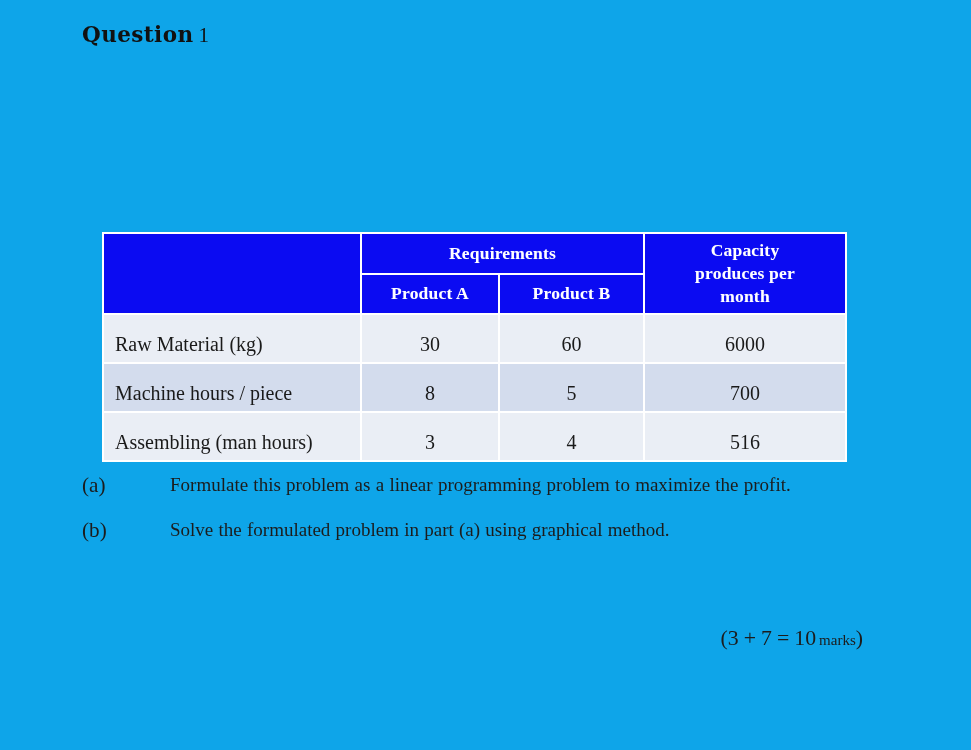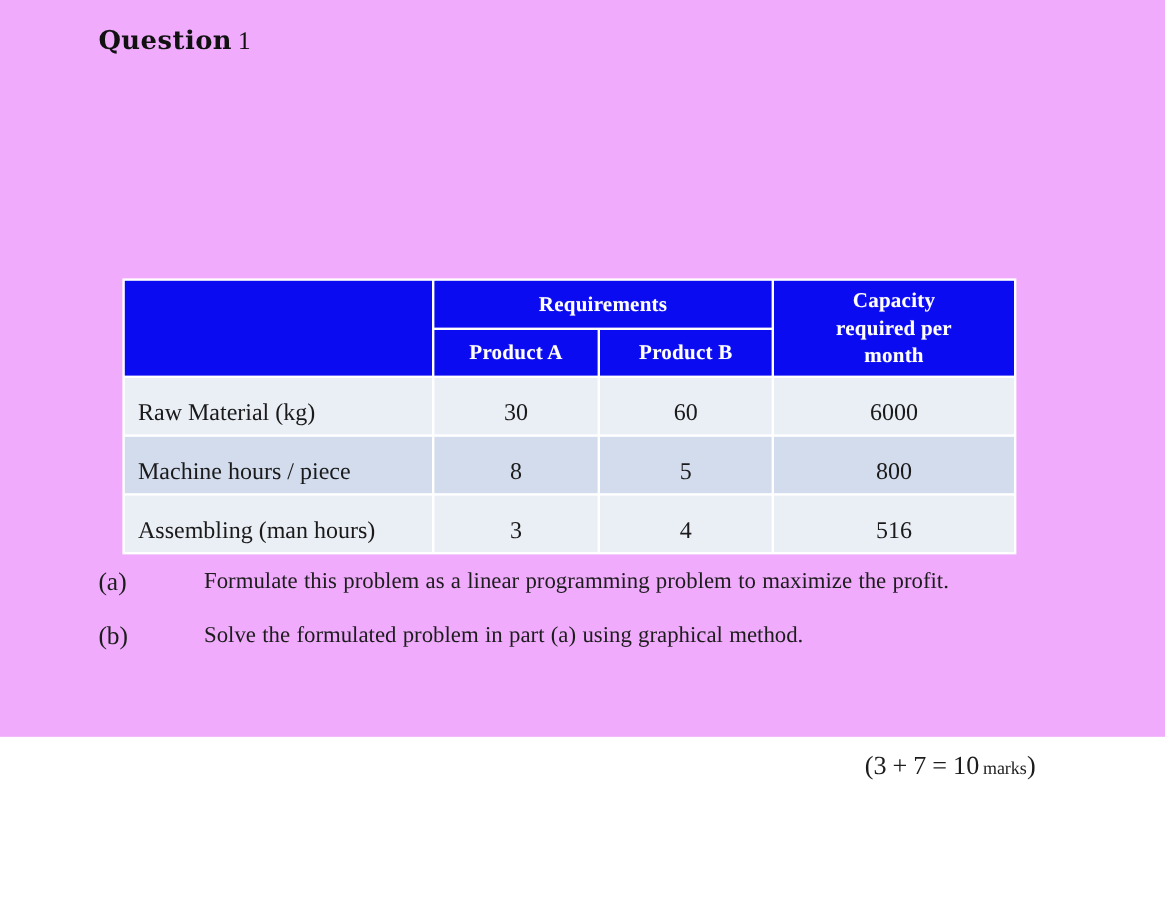--- a/index.html
+++ b/index.html
@@ -12,22 +12,22 @@
     height: 750px;
     overflow: hidden;
     font-family: "DejaVu Serif", "Liberation Serif", serif;
     color: #1a1a1a;
     -webkit-font-smoothing: antialiased;
   }
 
   .page {
     position: relative;
     width: 971px;
-    height: 614px;
-    background: #f0abfc;
+    height: 750px;
+    background: #0ea5e9;
   }
 
   
   .q-title {
     position: absolute;
     left: 82px;
     top: 22px;
     font-family: "DejaVu Serif", "Liberation Serif", serif;
     font-size: 21.5px;
     font-weight: bold;
@@ -185,41 +185,41 @@
         <col class="c-a">
         <col class="c-b">
         <col class="c-cap">
       </colgroup>
       <thead>
         <tr>
           <th class="blank" rowspan="2"></th>
           <th colspan="2">Requirements</th>
           <th rowspan="2">
             <span>Capacity</span><br>
-            <span>required per</span><br>
+            <span>produces per</span><br>
             <span>month</span>
           </th>
         </tr>
         <tr>
           <th>Product A</th>
           <th>Product B</th>
         </tr>
       </thead>
       <tbody>
         <tr class="band-a">
           <td class="rowlabel">Raw Material (kg)</td>
           <td class="num">30</td>
           <td class="num">60</td>
           <td class="num">6000</td>
         </tr>
         <tr class="band-b">
           <td class="rowlabel">Machine hours / piece</td>
           <td class="num">8</td>
           <td class="num">5</td>
-          <td class="num">800</td>
+          <td class="num">700</td>
         </tr>
         <tr class="band-a">
           <td class="rowlabel">Assembling (man hours)</td>
           <td class="num">3</td>
           <td class="num">4</td>
           <td class="num">516</td>
         </tr>
       </tbody>
     </table>
   </div>

